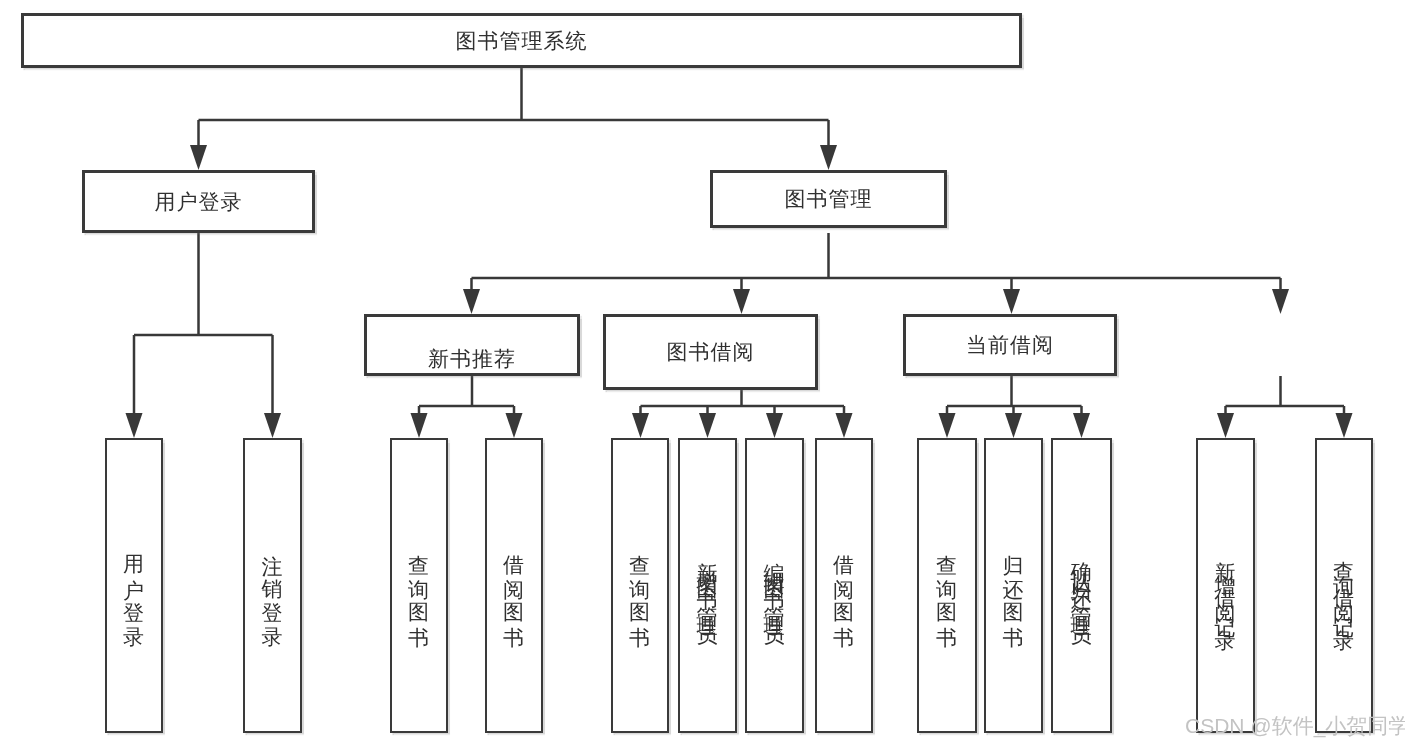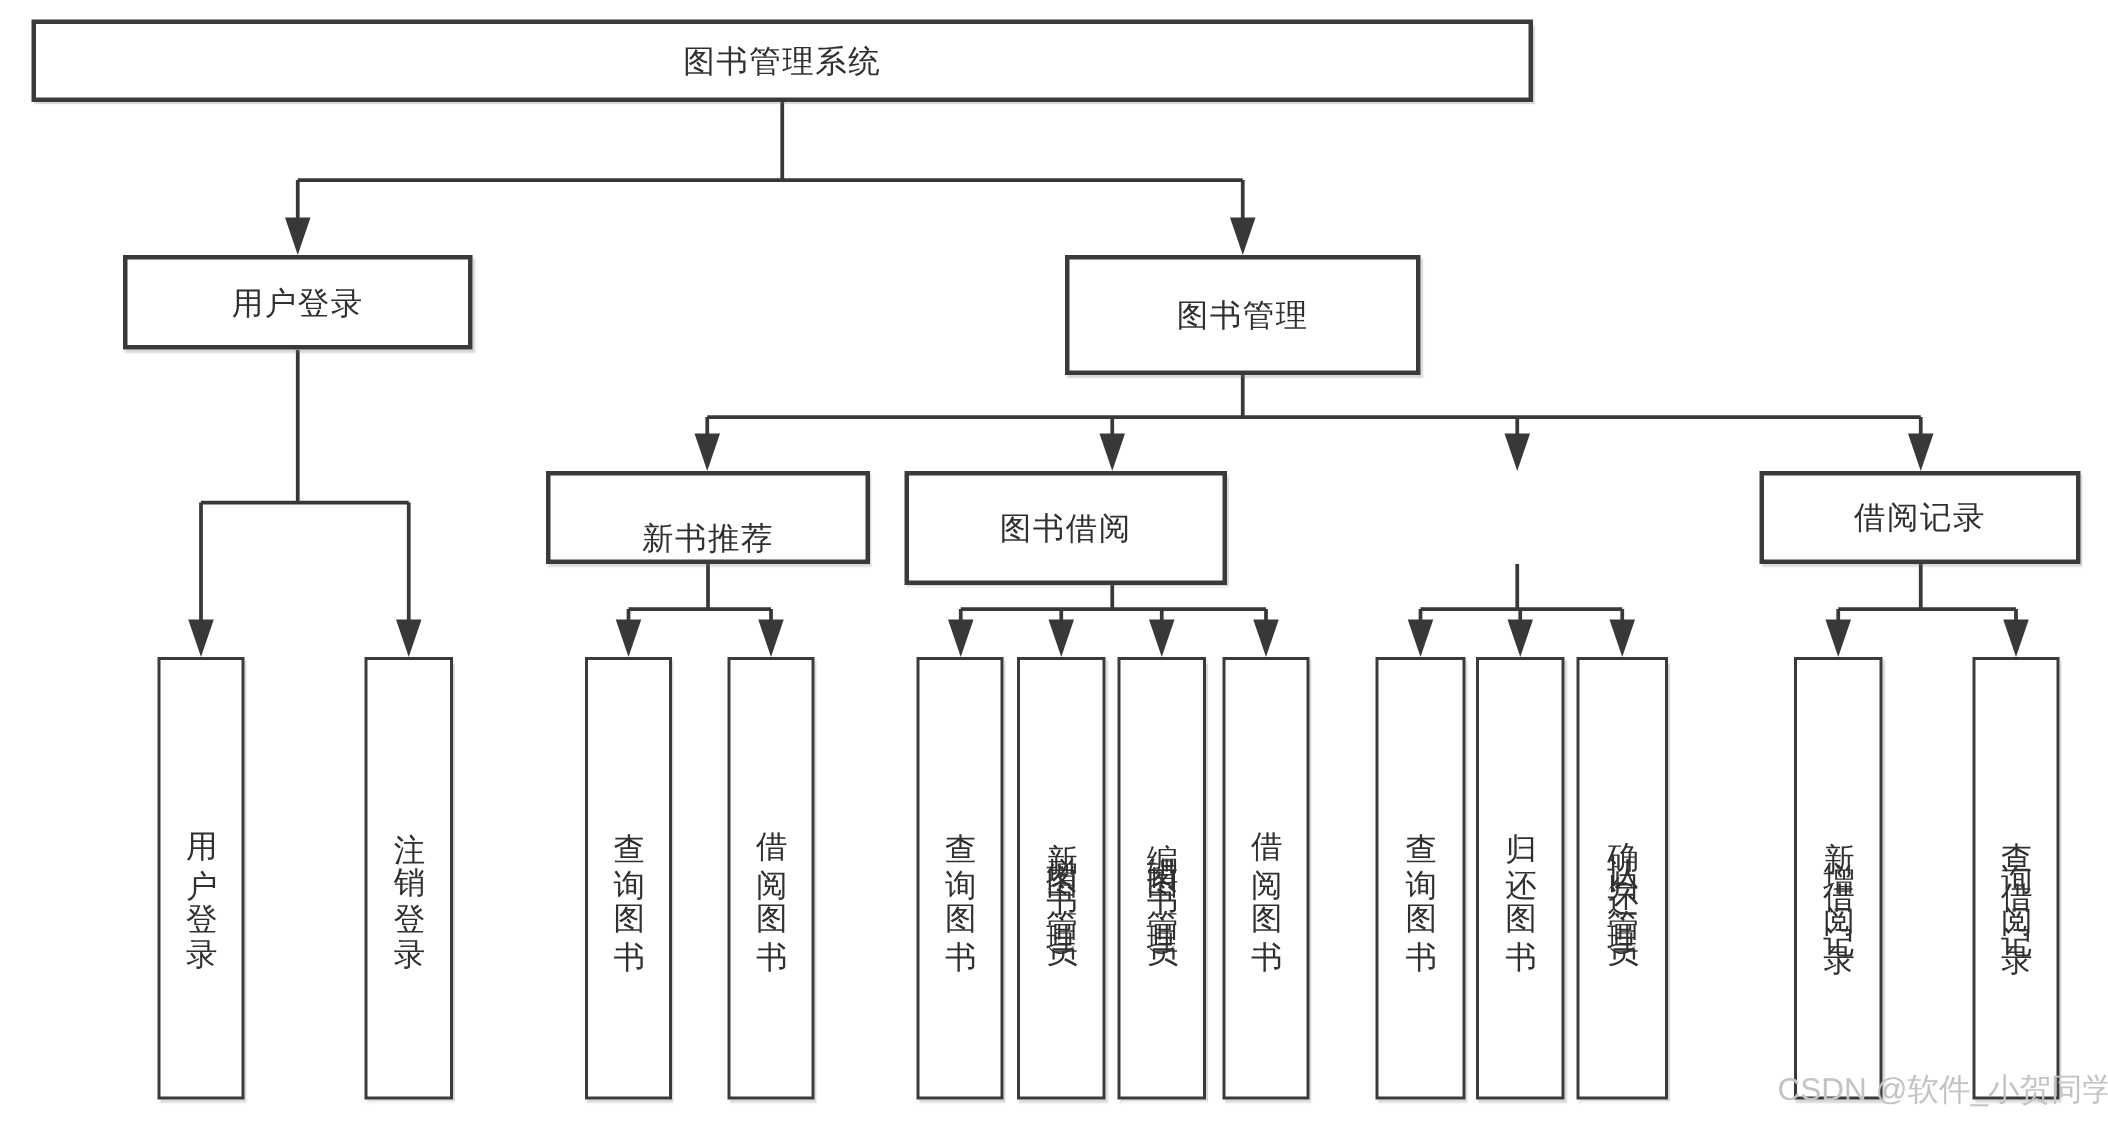--- a/index.html
+++ b/index.html
@@ -20,21 +20,21 @@
     border: 3px solid #3a3a3a;
     box-shadow: 1.5px 2px 1px rgba(120,120,120,0.28);
     display: flex;
     align-items: center;
     justify-content: center;
     color: #303030;
   }
   .hbox { font-size: 21px; letter-spacing: 1px; }
   .root  { left: 21px;   top: 13px;  width: 1001px; height: 55px; }
   .l2a   { left: 82px;   top: 170px; width: 233px;  height: 63px; }
-  .l2b   { left: 710px;  top: 170px; width: 237px;  height: 80px; }
+  .l2b   { left: 710px;  top: 170px; width: 237px;  height: 58px; }
   .l3a   { left: 364px;  top: 314px; width: 216px;  height: 62px; align-items: flex-end; }
   .l3b   { left: 603px;  top: 314px; width: 215px;  height: 76px; }
   .l3c   { left: 903px;  top: 314px; width: 214px;  height: 62px; }
   .l3d   { left: 1173px; top: 314px; width: 214px;  height: 62px; }
   .leaf  { top: 438px; height: 295px; border-width: 2.5px; }
   .leaf span {
     writing-mode: vertical-rl;
     text-orientation: mixed;
     font-size: 21px;
     line-height: 1;
@@ -114,22 +114,22 @@
   <div class="box hbox l2b">
     <span>图书管理</span>
   </div>
 
   <div class="box hbox l3a">
     <span>新书推荐</span>
   </div>
   <div class="box hbox l3b">
     <span>图书借阅</span>
   </div>
-  <div class="box hbox l3d">
-    <span>借阅记录</span>
+  <div class="box hbox l3c">
+    <span>当前借阅</span>
   </div>
 
   <div class="box leaf short lf1">
     <span>用户登录</span>
   </div>
   <div class="box leaf short lf2">
     <span>注销登录</span>
   </div>
 
   <div class="box leaf short lf3">

